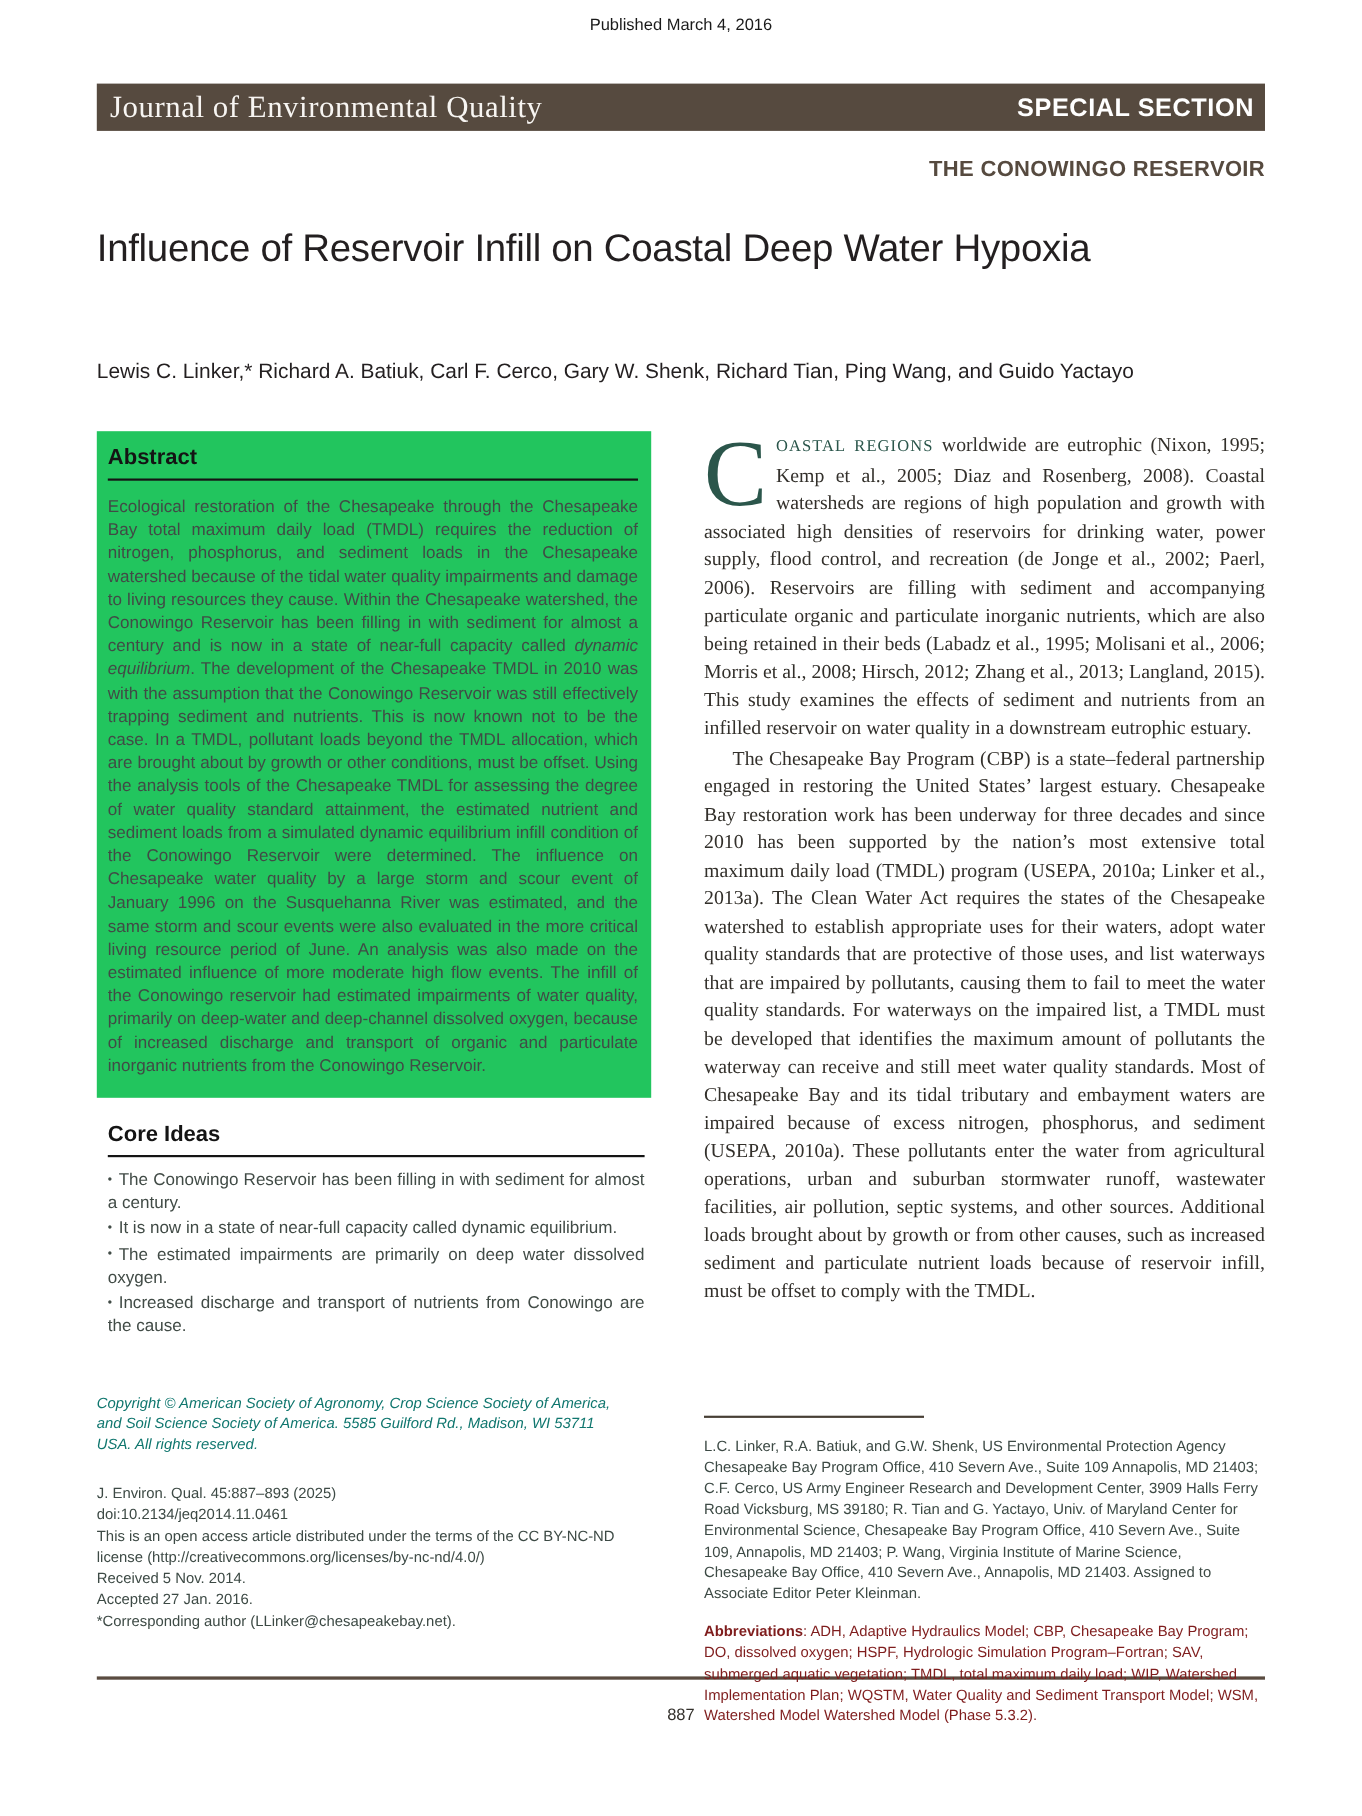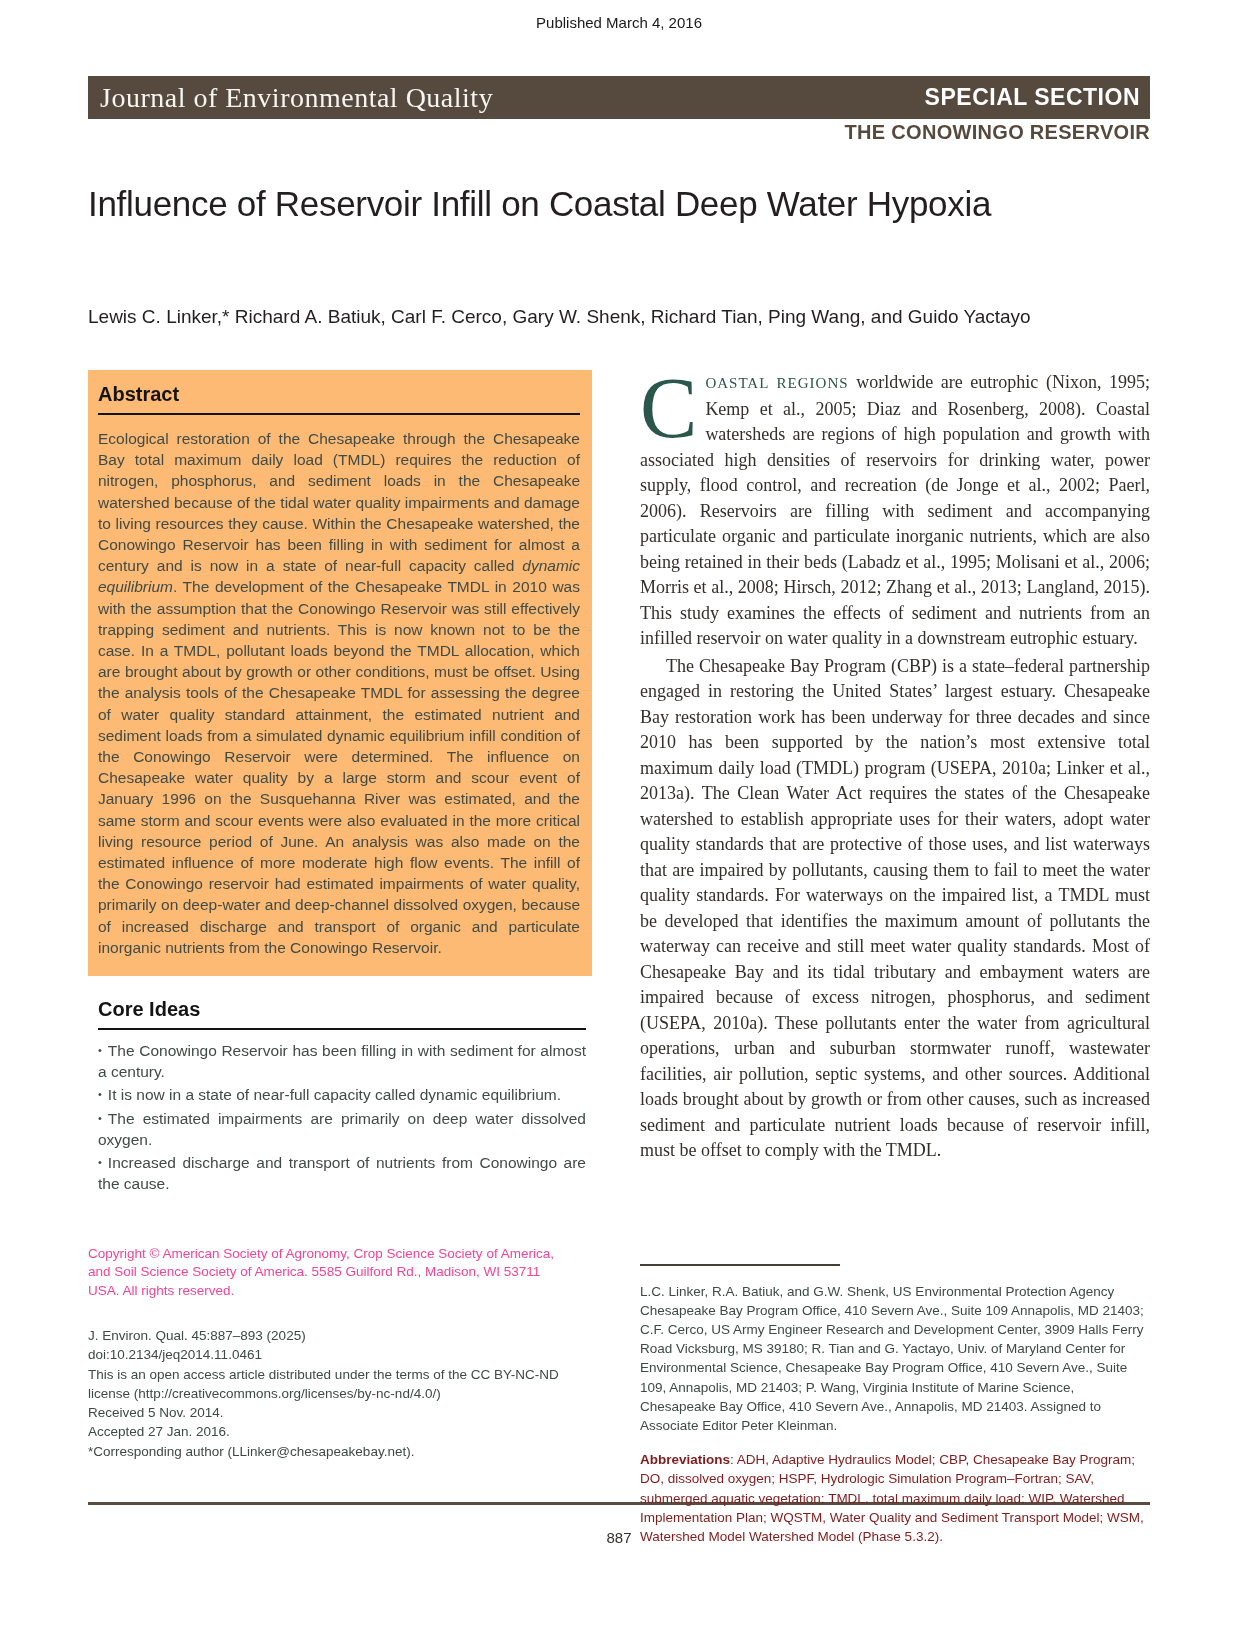--- a/index.html
+++ b/index.html
@@ -35,21 +35,21 @@
     font-size: 28px;
     letter-spacing: 0.5px;
   }
   .section-label {
     color: #ffffff;
     font-weight: bold;
     font-size: 23px;
     letter-spacing: 0.5px;
   }
   .section-title-row {
-    margin-top: 2px;
+    margin-top: 24px;
     text-align: right;
     font-weight: bold;
     font-size: 20px;
     color: #564a3f;
     letter-spacing: 0.3px;
   }
   
   .article-title {
     margin-top: 40px;
     font-size: 35px;
@@ -67,21 +67,21 @@
     margin-top: 42px;
     display: flex;
     height: 1132px;
   }
   .col-left { width: 504px; }
   .col-gap { width: 48px; flex: none; }
   .col-right { width: 510px; }
 
   
   .abstract-box {
-    background: #fdba74;
+    background: #22c55e;
     padding: 13px 12px 18px 10px;
   }
   .box-heading {
     font-size: 20px;
     font-weight: bold;
     color: #141414;
     padding-bottom: 7px;
     border-bottom: 2px solid #141414;
   }
   .abstract-text {
@@ -103,22 +103,23 @@
     color: #414b46;
     margin-top: 2px;
   }
   .bullet .dot { font-size: 11px; vertical-align: 2px; padding-right: 6px; }
 
   
   .copyright {
     margin-top: 50px;
     font-size: 13.5px;
     line-height: 18.6px;
-    color: #ec4899;
+    color: #0f766e;
     width: 480px;
+    font-style: italic;
   }
   .publines {
     margin-top: 26px;
     font-size: 13.5px;
     line-height: 19.2px;
     color: #3d4a45;
     width: 480px;
   }
 
   

